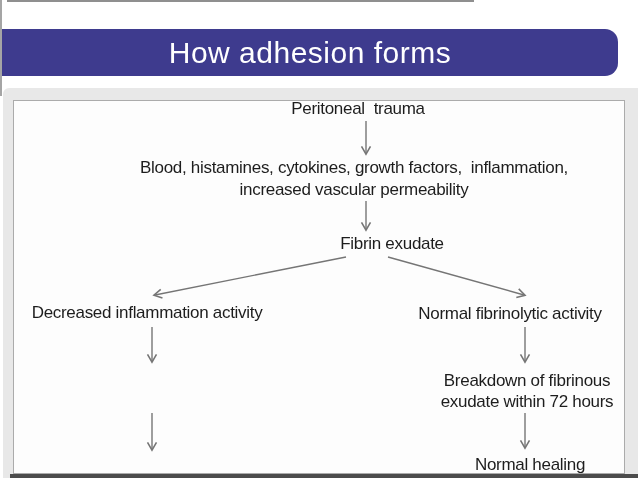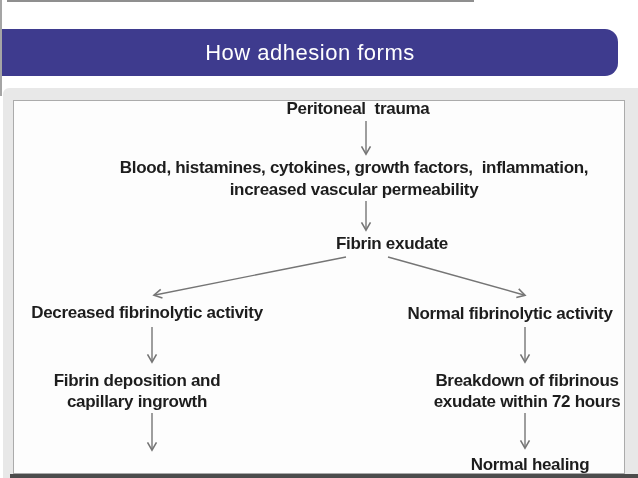--- a/index.html
+++ b/index.html
@@ -17,42 +17,42 @@
 
   
   .banner {
     position:absolute; left:2px; top:29px; width:616px; height:47px;
     background: var(--banner-bg, #3e3b8e);
     border-radius: 0 13px 13px 0;
     display:flex; align-items:center; justify-content:center;
   }
   .banner .title {
     color: var(--banner-text, #ffffff);
-    font-size: 22px;
+    font-size: 30px;
     letter-spacing: 0.5px;
   }
 
   
   .frame {
     position:absolute; left:3px; top:88px; width:635px; height:390px;
     background: var(--frame-bg, #e8e8e8);
     border-radius: 6px 0 0 0;
   }
   .canvas {
     position:absolute; left:13px; top:100px; width:612px; height:374px;
     background: var(--canvas-bg, #fdfdfd);
     border: 1px solid var(--canvas-border, #ababab);
     box-sizing: border-box;
   }
   .bottom-bar { position:absolute; left:10px; top:474px; width:628px; height:4px; background: var(--bottom-bar, #4c4c4c); }
 
   
   .node {
     position:absolute;
-    font-weight: bold;
+    font-weight: normal;
     font-size: 17px;
     line-height: 20px;
     letter-spacing: -0.3px;
     color: var(--label-text, #1d1d1d);
     text-align: center;
     white-space: pre-wrap;
   }
   .node-trauma     { left:208px; top:99px;  width:300px; }
   .node-mediators  { left:44px;  top:157px; width:620px; line-height:22px; }
   .node-exudate    { left:292px; top:234px; width:200px; }
@@ -94,23 +94,21 @@
     <line x1="152" y1="327" x2="152" y2="361" marker-end="url(#arrowhead)"></line>
     <line x1="525" y1="327" x2="525" y2="361" marker-end="url(#arrowhead)"></line>
     <line x1="152" y1="413" x2="152" y2="449" marker-end="url(#arrowhead)"></line>
     <line x1="525" y1="413" x2="525" y2="447" marker-end="url(#arrowhead)"></line>
   </svg>
 
   <div class="node node-trauma">Peritoneal  trauma</div>
   <div class="node node-mediators">Blood, histamines, cytokines, growth factors,  inflammation,
 increased vascular permeability</div>
   <div class="node node-exudate">Fibrin exudate</div>
-  <div class="node node-decreased">Decreased fibrinolytic activity</div>
+  <div class="node node-decreased">Decreased inflammation activity</div>
   <div class="node node-normal">Normal fibrinolytic activity</div>
-  <div class="node node-deposition">Fibrin deposition and
-capillary ingrowth</div>
   <div class="node node-breakdown">Breakdown of fibrinous
 exudate within 72 hours</div>
   <div class="node node-healing">Normal healing</div>
 
   <div class="bottom-bar"></div>
 
 </div>
 
 </body></html>

